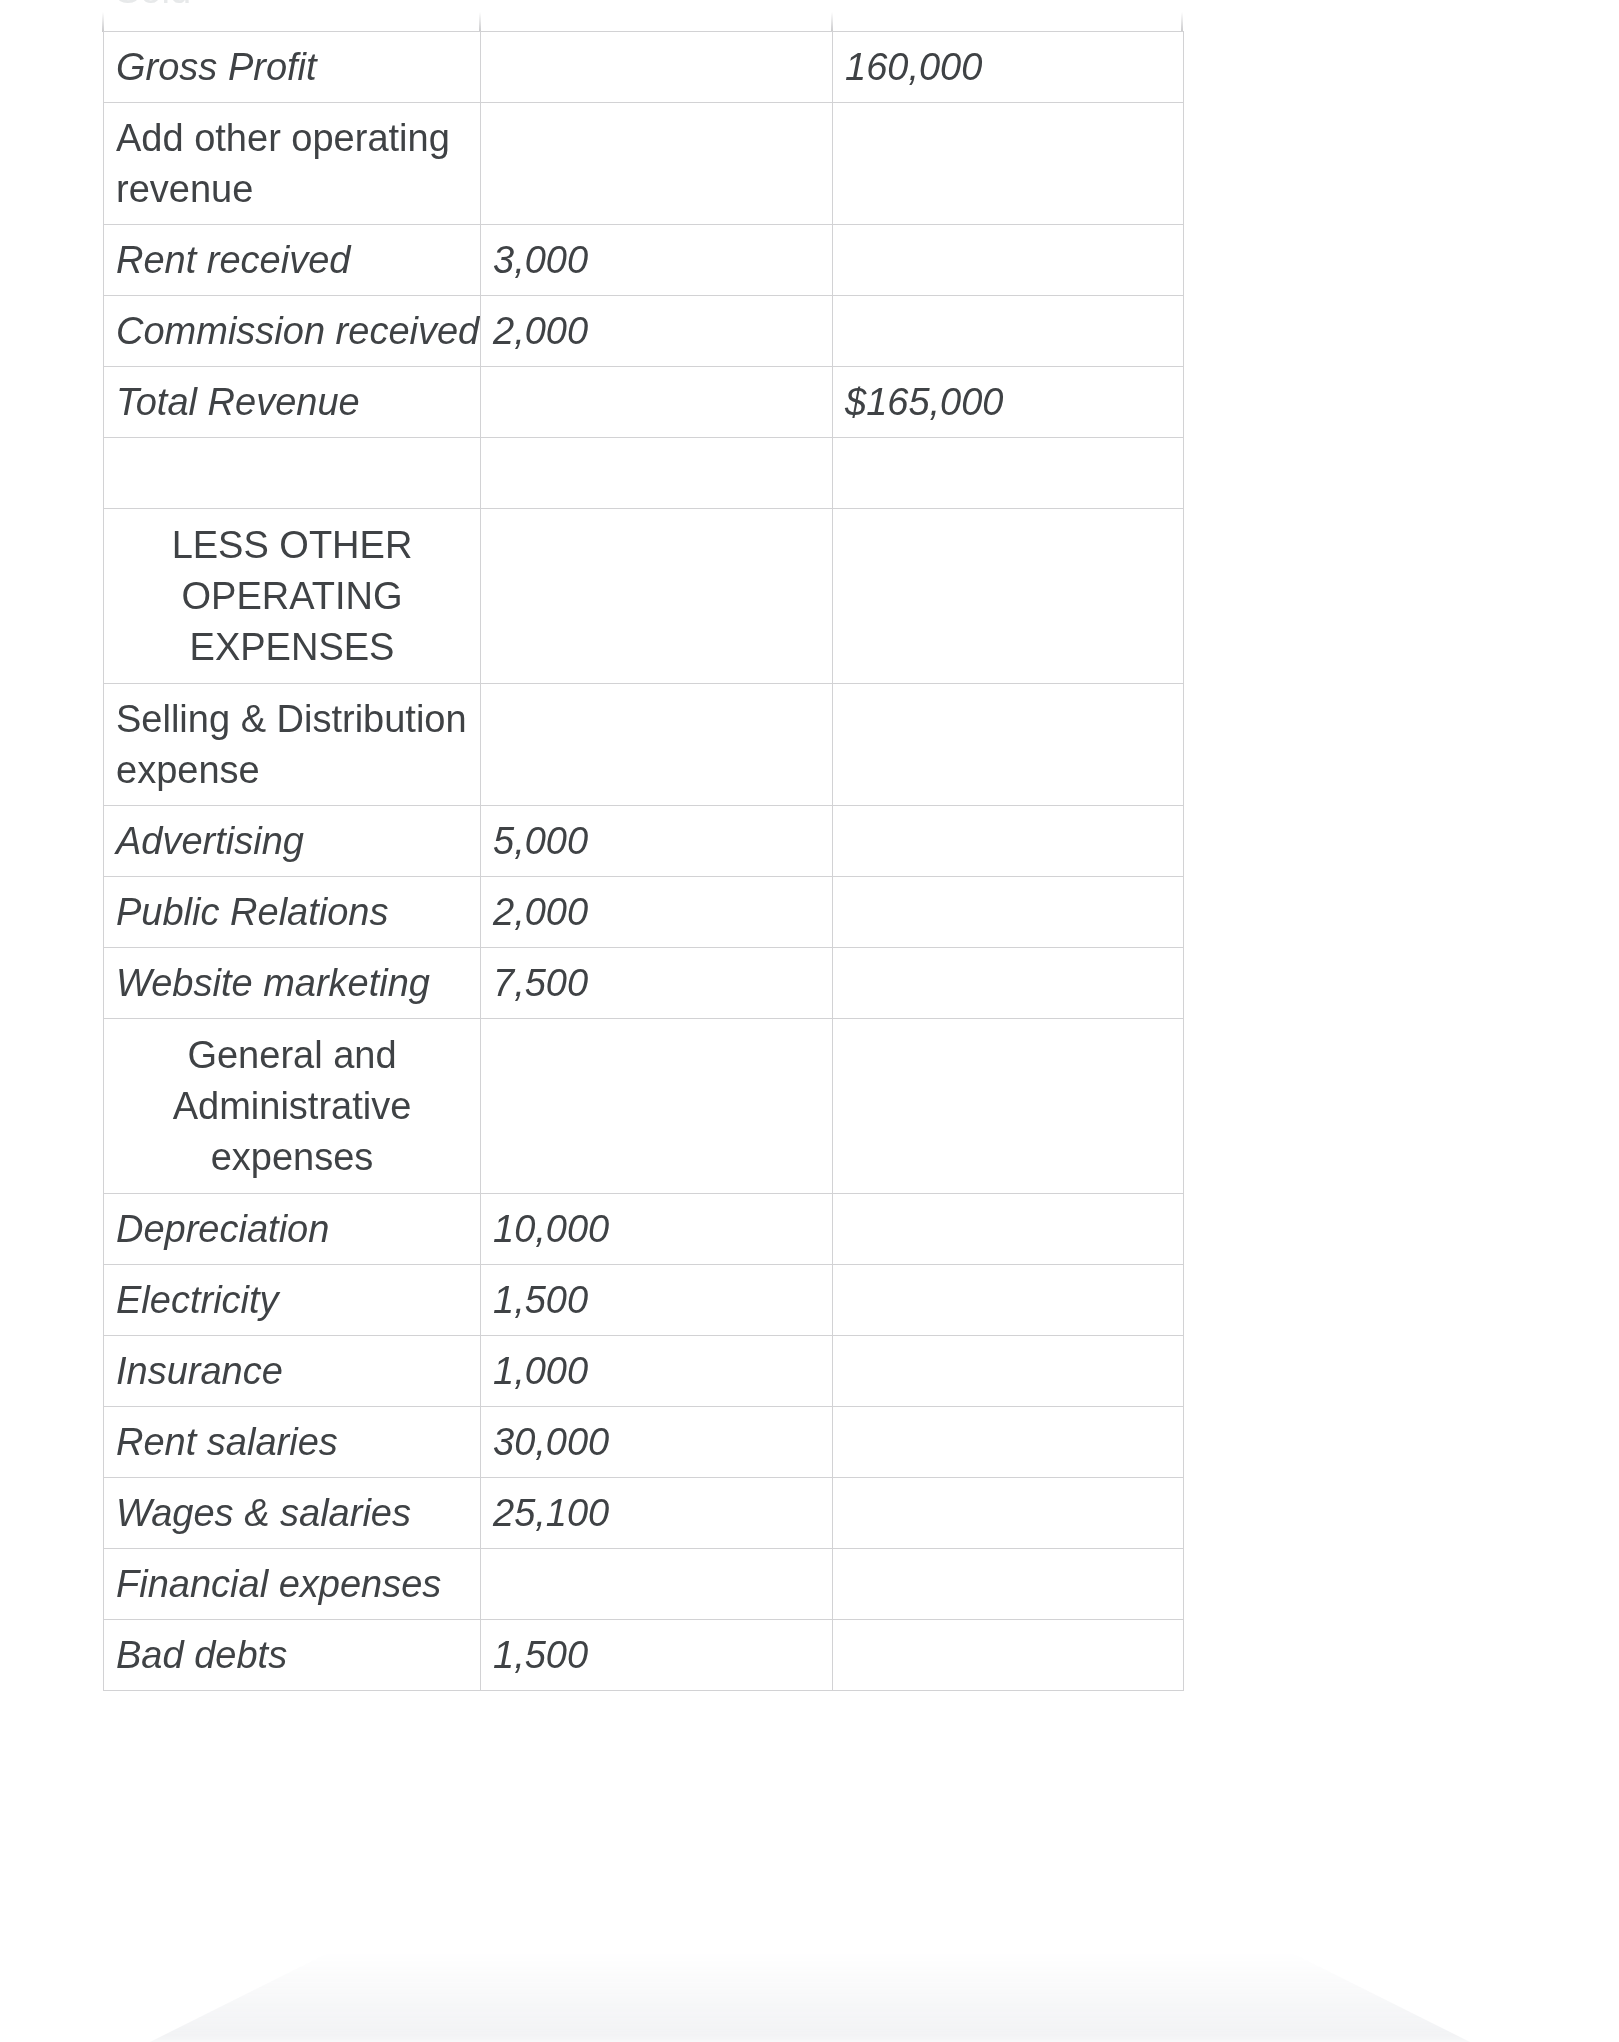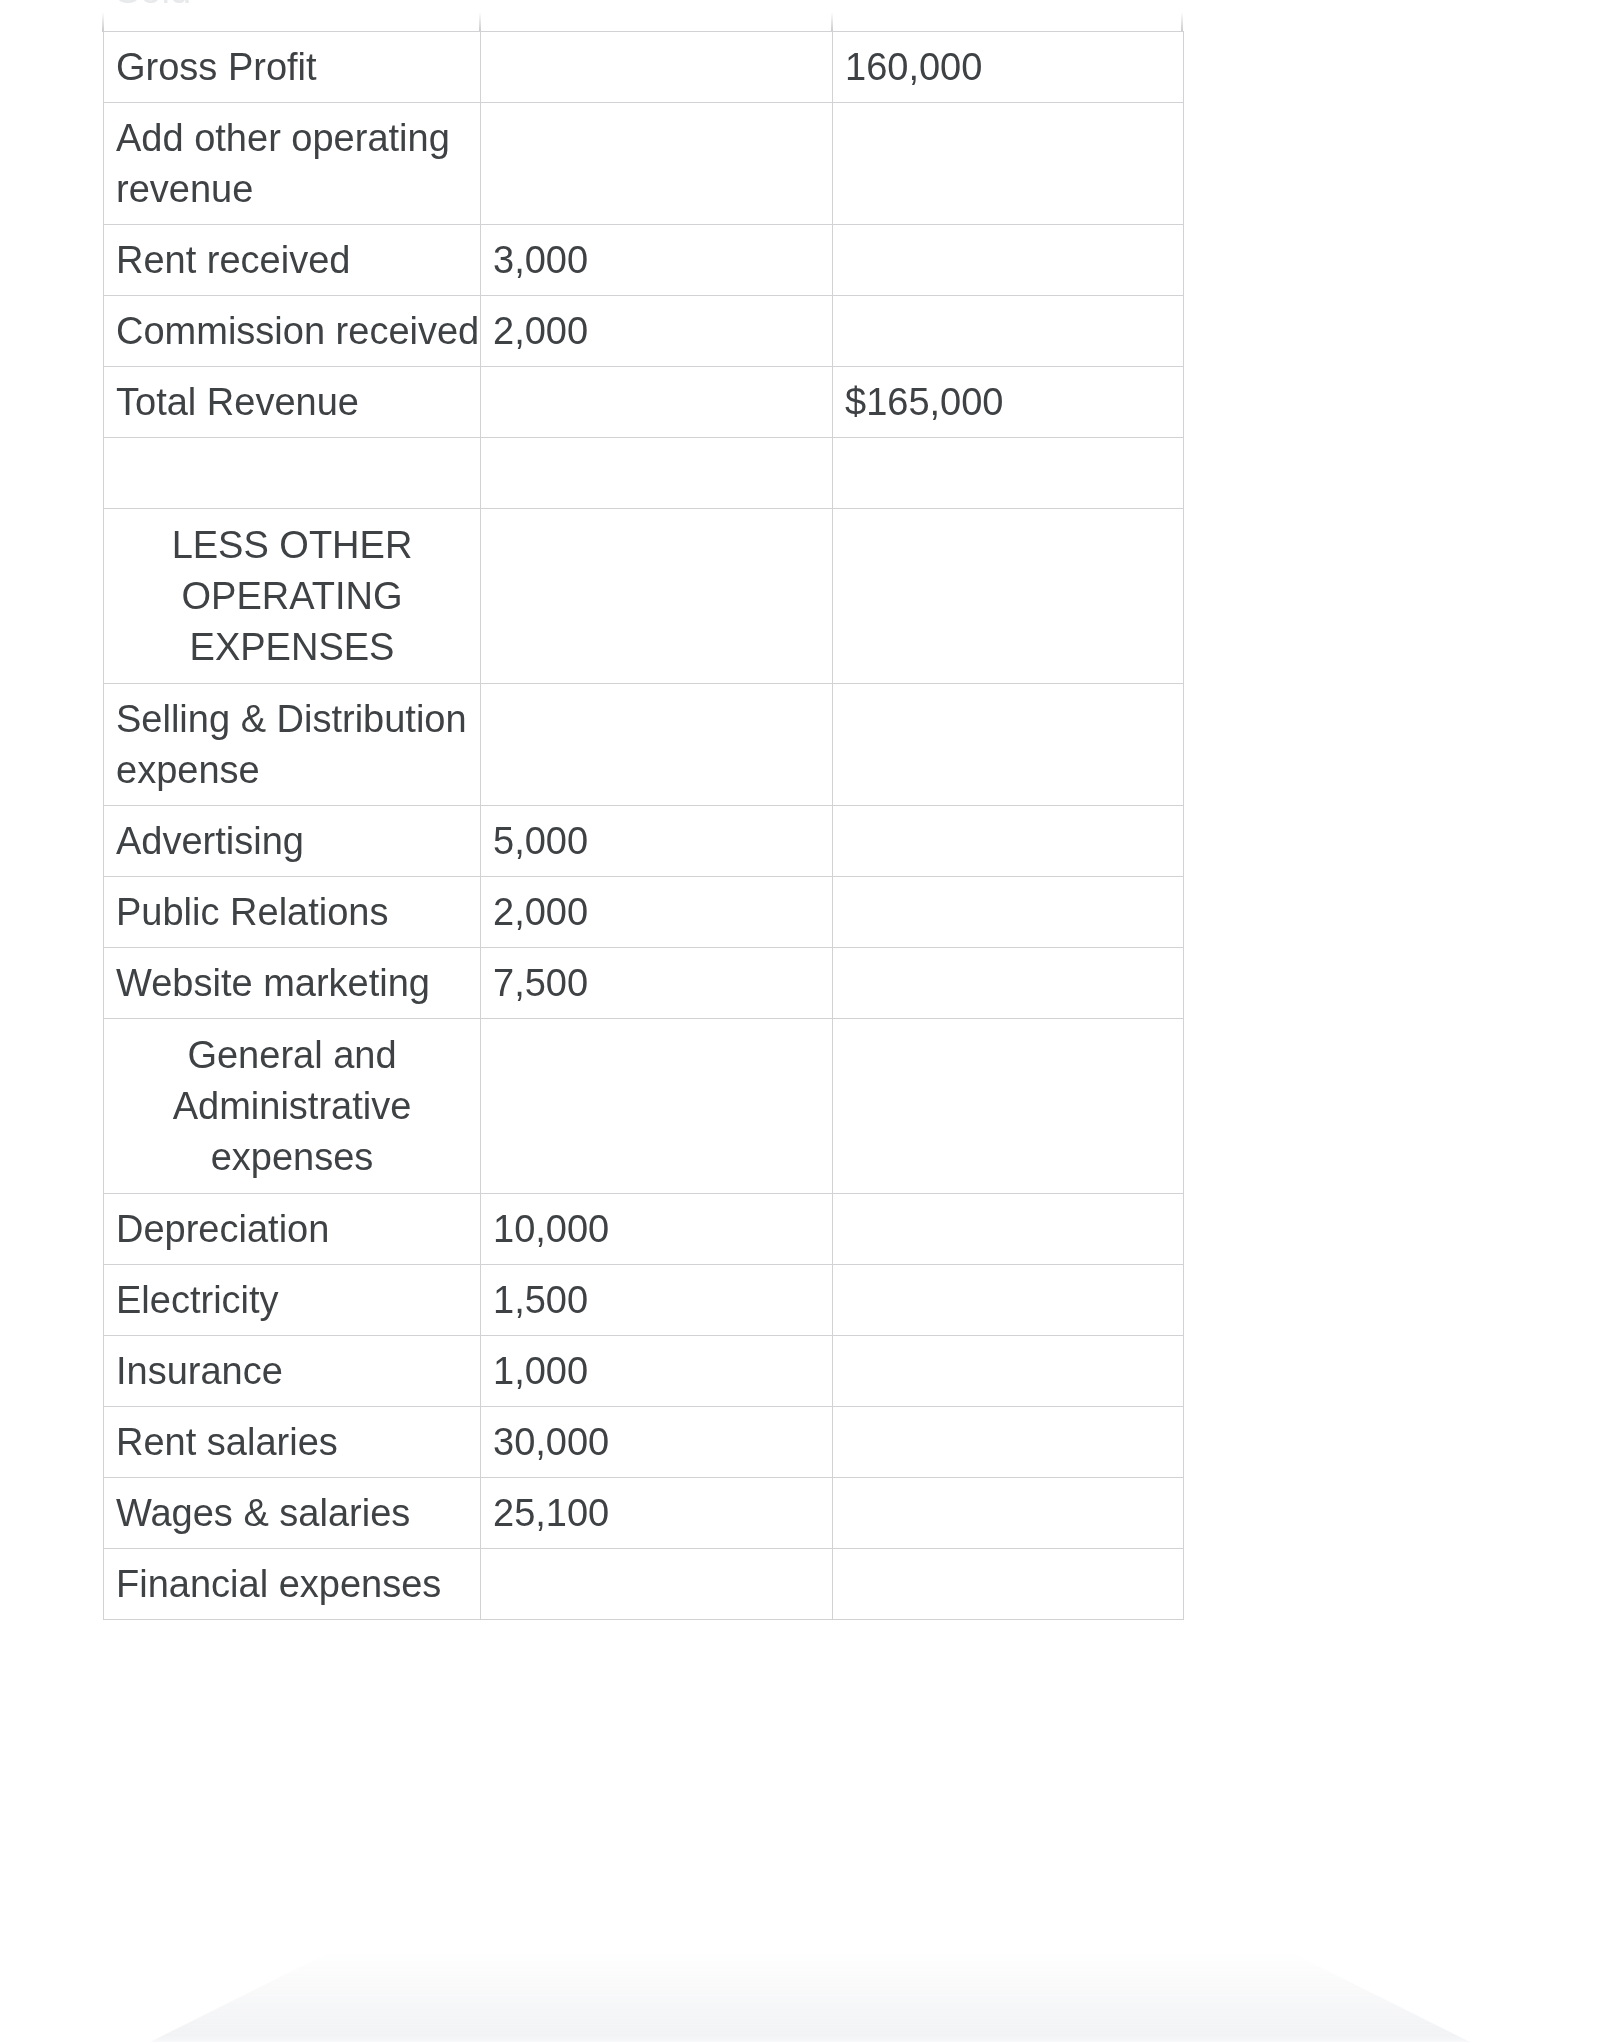--- a/index.html
+++ b/index.html
@@ -59,21 +59,21 @@
   table.sheet td {
     border: 1.5px solid #d2d2d4;
     padding: 0 12px;
     vertical-align: middle;
     font-size: 38px;
     line-height: 51px;
     white-space: pre;
     overflow: hidden;
     color: #3f4245;
   }
-  tr.lines-1 td { height: 70px; }
+  tr.lines-1 td { height: 70px; font-style: italic; }
   tr.lines-2 td { height: 121px; margin-top: 42px; }
   tr.lines-3 td { height: 174px; text-align: center; }
 
   
   .bottom-shade {
     position: absolute;
     left: 0;
     bottom: 0;
     width: 1619px;
     height: 90px;
@@ -190,16 +190,21 @@
       <tr class="lines-1">
         <td>Wages &amp; salaries</td>
         <td>25,100</td>
         <td></td>
       </tr>
       <tr class="lines-1">
         <td>Financial expenses</td>
         <td></td>
         <td></td>
       </tr>
+      <tr class="lines-1">
+        <td>Bad debts</td>
+        <td>1,500</td>
+        <td></td>
+      </tr>
     </tbody>
 </table>
 
 <div class="bottom-shade"></div>
 
 </body></html>

